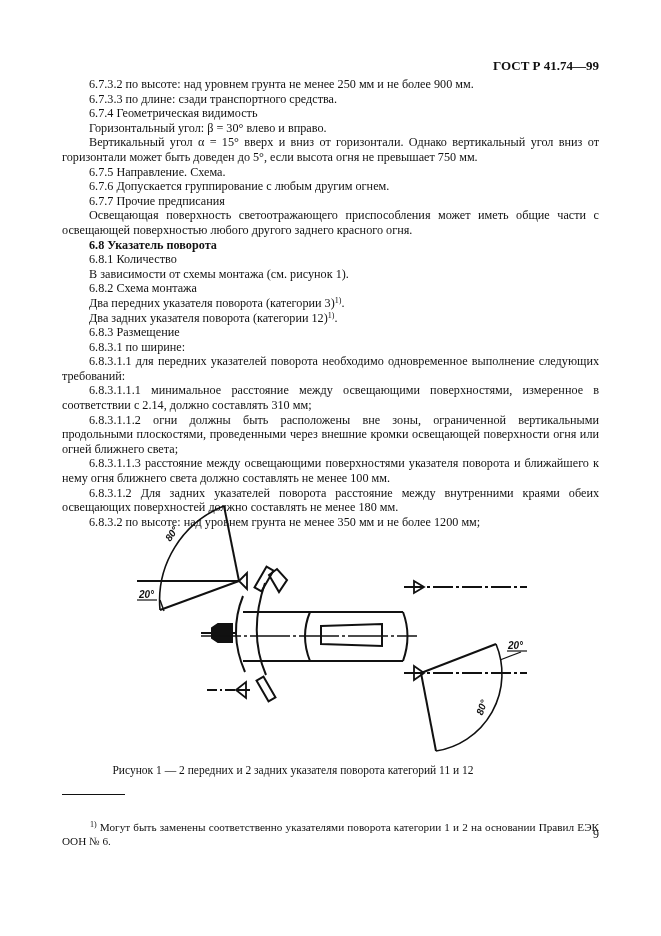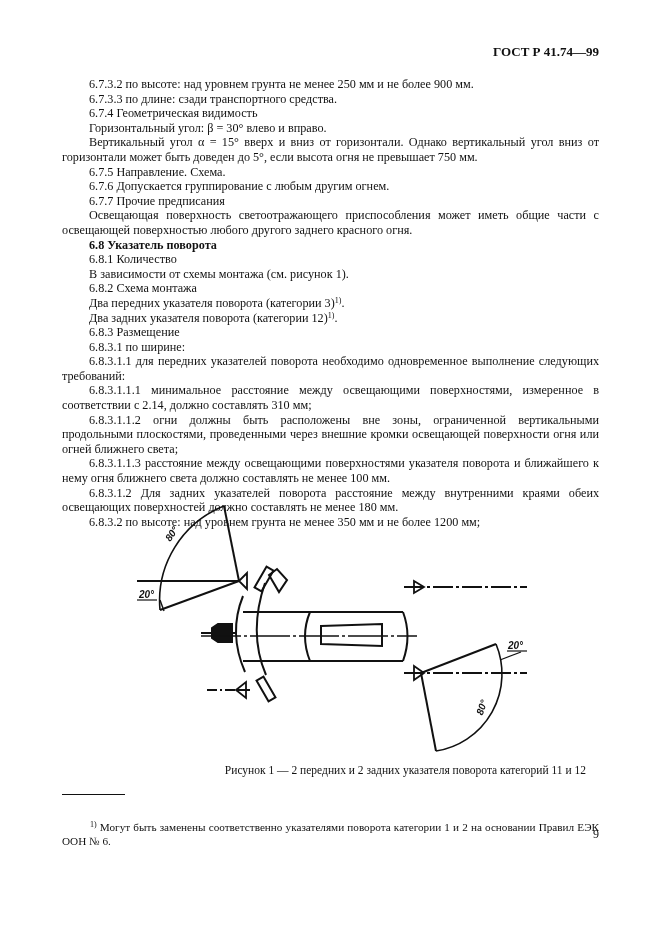--- a/index.html
+++ b/index.html
@@ -1,24 +1,24 @@
 <!DOCTYPE html>
 <html><head>
 <meta charset="utf-8">
 <style>
   html, body { margin: 0; padding: 0; background: #ffffff; }
   body { width: 661px; height: 936px; position: relative; overflow: hidden;
          font-family: "Liberation Serif", "DejaVu Serif", serif; color: #111; }
-  .header { position: absolute; top: 44px; right: 62px; font-weight: bold; font-size: 13px; }
+  .header { position: absolute; top: 58px; right: 62px; font-weight: bold; font-size: 13px; }
   .body-text { position: absolute; left: 62px; top: 77px; width: 537px; font-size: 12.2px; line-height: 14.6px; font-family: Liberation Serif, serif; }
   .p { margin: 0; text-align: justify; text-indent: 27px; }
   .p.bold { font-weight: bold; }
   sup { font-size: 8px; line-height: 0; vertical-align: 4px; }
   .figure { position: absolute; left: 0; top: 500px; width: 661px; height: 260px; }
-  .caption { position: absolute; top: 764px; left: 0; width: 586px; text-align: right; font-size: 11.5px; }
+  .caption { position: absolute; top: 764px; left: 0; width: 586px; text-align: center; font-size: 11.5px; }
   .fn-rule { position: absolute; top: 794px; left: 62px; width: 63px; border-top: 1.5px solid #111; }
   .footnote { position: absolute; top: 821px; left: 62px; width: 537px; font-size: 11.2px; line-height: 13.5px; text-align: justify; text-indent: 28px; }
   .pagenum { position: absolute; top: 827px; right: 62px; font-size: 12px; }
 </style>
 </head>
 <body>
 
 <div class="header">ГОСТ Р 41.74—99</div>
 
 <div class="body-text">

